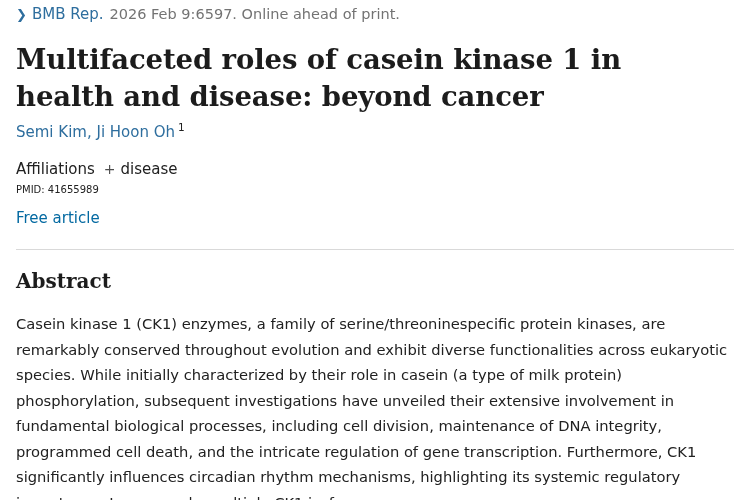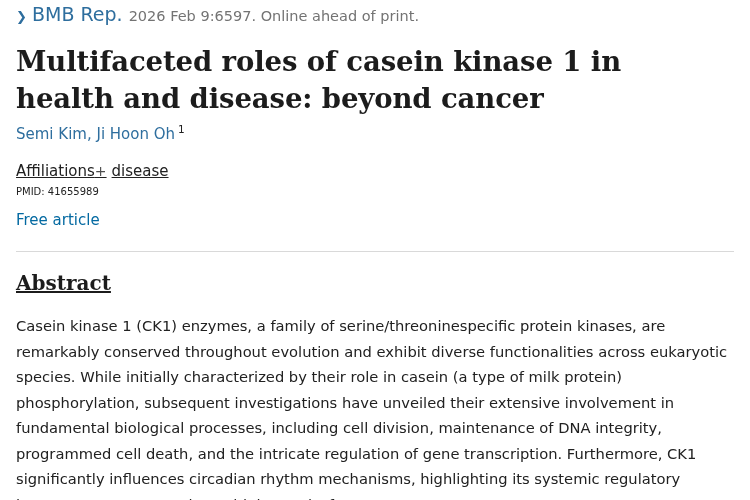--- a/index.html
+++ b/index.html
@@ -34,21 +34,21 @@
     color: #2e6e9e;
     font-size: 13px;
     line-height: 20px;
     width: 10px;
     flex: 0 0 auto;
     transform: translateY(0px);
   }
   .jrnl {
     color: #2e6e9e;
     font-weight: normal;
-    font-size: 19px;
+    font-size: 15px;
   }
   .cit-rest { color: #737373; font-size: 14.5px; }
 
   
   .title {
     font-family: "DejaVu Serif", "Liberation Serif", serif;
     font-size: 27.5px;
     line-height: 37px;
     font-weight: bold;
     color: #1c1c1c;
@@ -71,23 +71,23 @@
     vertical-align: super;
     color: #212121;
     margin-left: 3px;
   }
 
   
   .aff-row {
     margin-top: 17px;
     display: flex;
     align-items: flex-end;
+    gap: 9px;
     font-size: 15px;
     line-height: 20px;
-    text-decoration: underline;
   }
   .aff-label { color: #212121; }
   .expand {
     color: #212121;
     display: inline-flex;
     align-items: baseline;
     gap: 5px;
     cursor: pointer;
   }
   .plus { color: #4d4d4d; font-size: 14px; }
@@ -114,21 +114,20 @@
     margin-left: 0;
   }
 
   
   .abs-head {
     font-family: "DejaVu Serif", "Liberation Serif", serif;
     font-size: 20px;
     font-weight: bold;
     color: #1c1c1c;
     margin-top: 19px;
-    text-decoration: underline;
   }
   .abs-body {
     margin-top: 18px;
     font-size: 14.7px;
     line-height: 25.5px;
     color: #212121;
     max-width: 722px;
     text-align: left;
   }
 </style>

